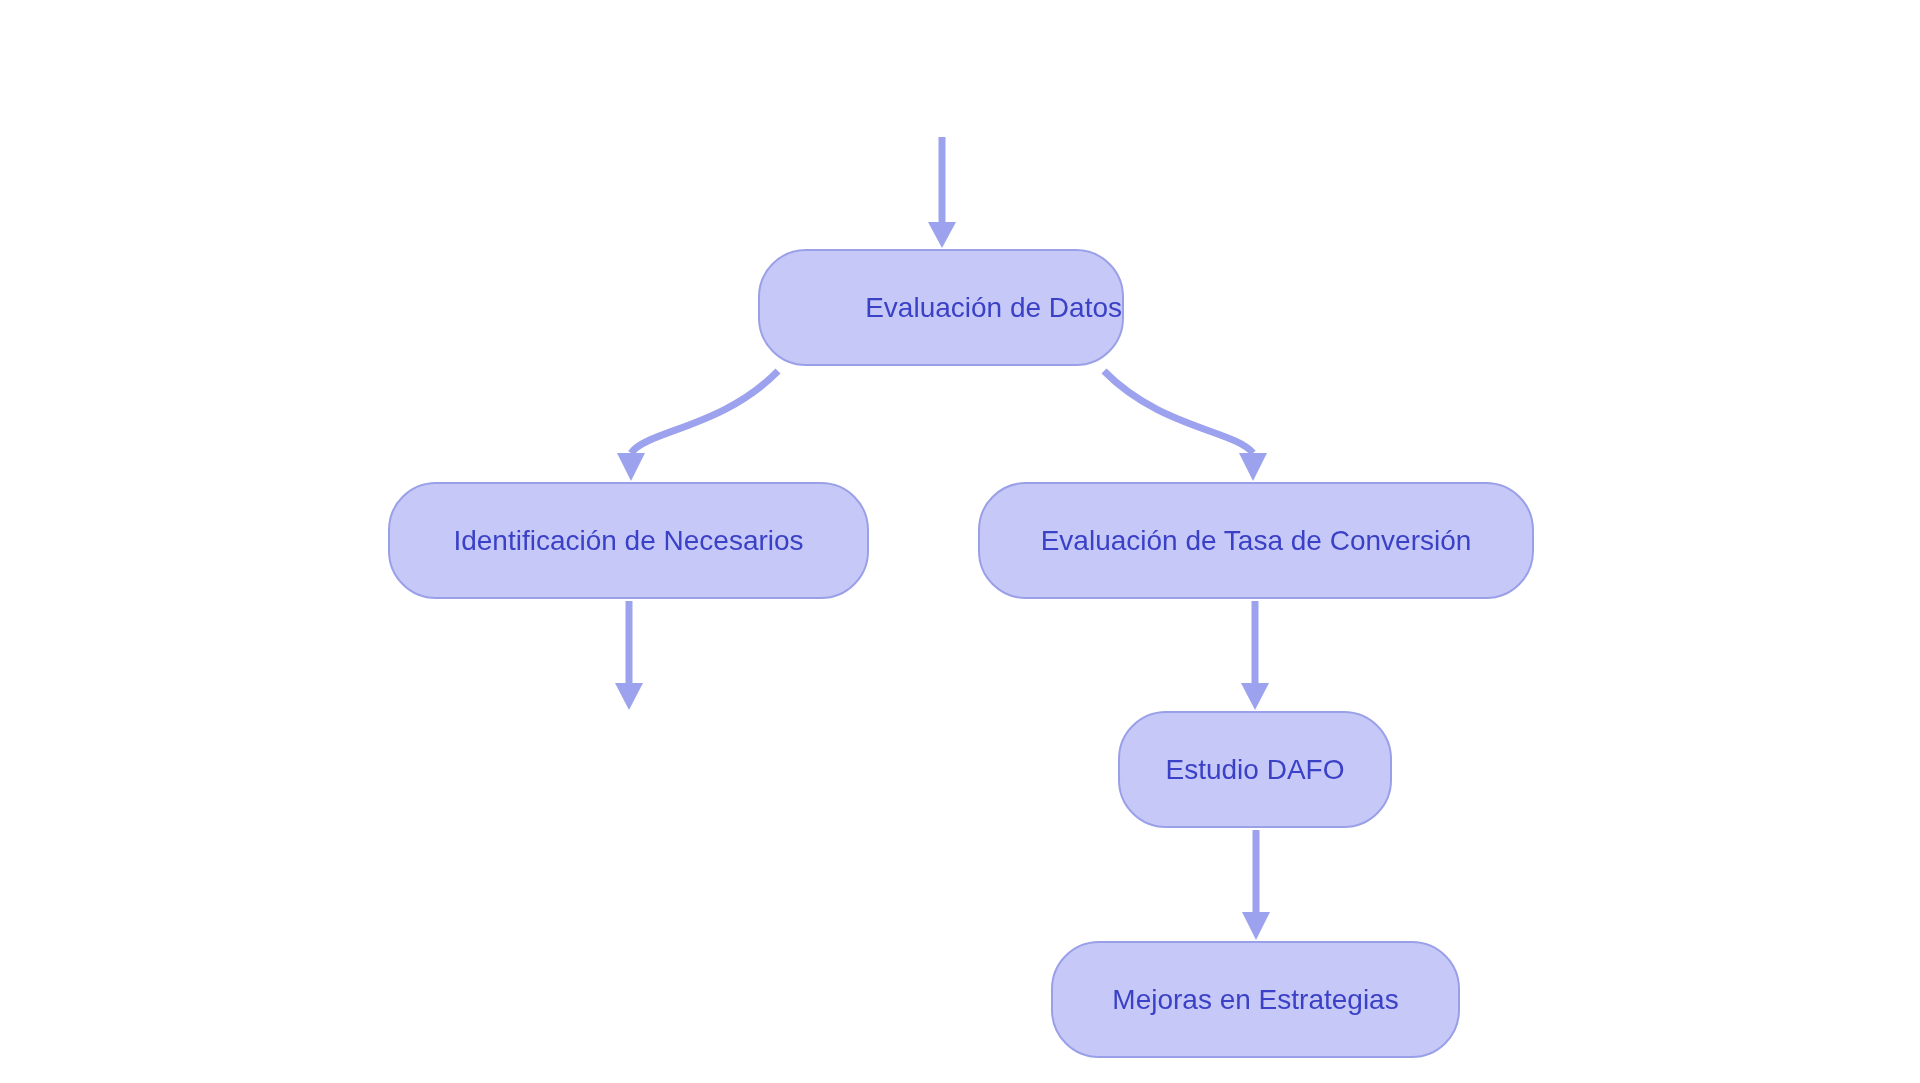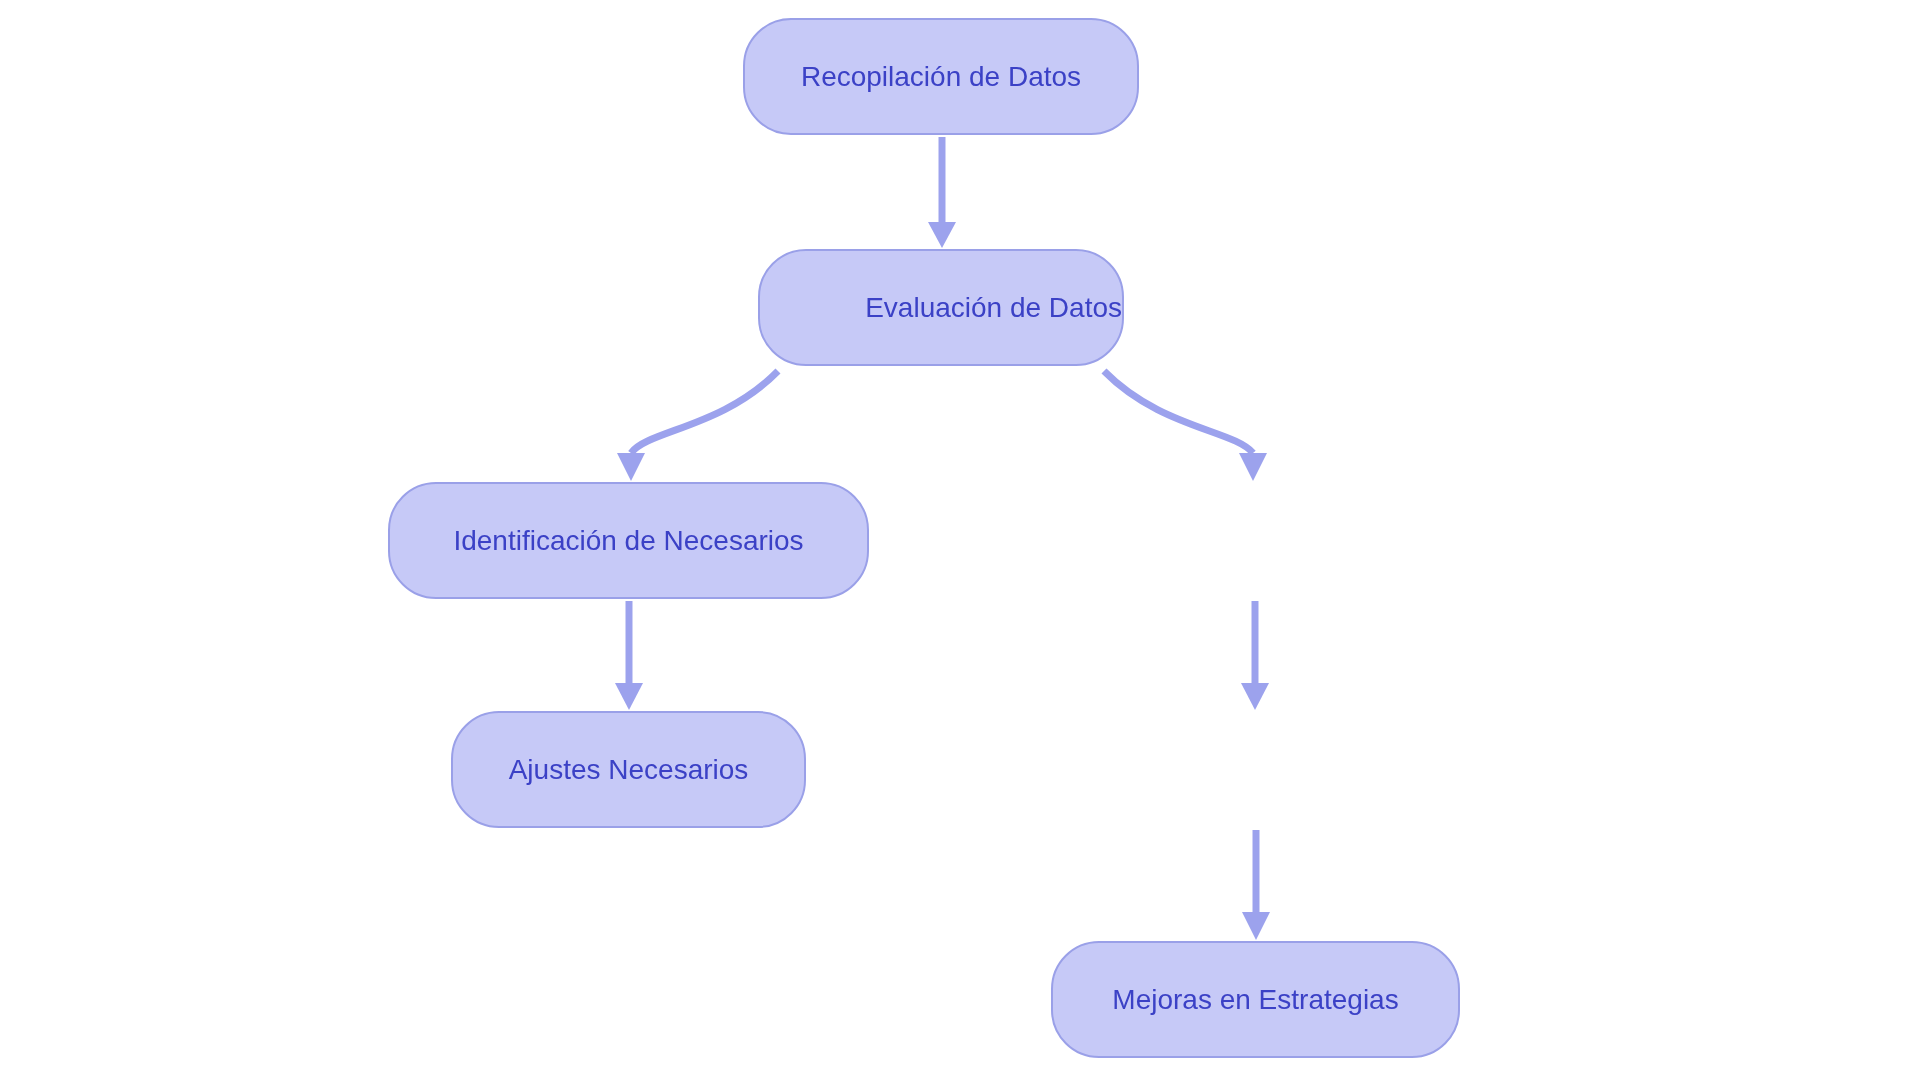--- a/index.html
+++ b/index.html
@@ -94,35 +94,35 @@
       <polygon class="edge-arrowhead" points="1241,683 1269,683 1255,710"></polygon>
     </g>
 
     <g>
       <path class="edge-path" d="M1256,830 L1256,913"></path>
       <polygon class="edge-arrowhead" points="1242,912 1270,912 1256,940"></polygon>
     </g>
 
   </svg>
 
-  <div class="node n1">
-    <span>Recopilación de Datos</span>
-  </div>
 
   <div class="node n2">
     <span>Evaluación de Datos</span>
   </div>
 
   <div class="node n3">
     <span>Identificación de Necesarios</span>
   </div>
 
-
-  <div class="node n5">
-    <span>Ajustes Necesarios</span>
+  <div class="node n4">
+    <span>Evaluación de Tasa de Conversión</span>
   </div>
 
+
+  <div class="node n6">
+    <span>Estudio DAFO</span>
+  </div>
 
   <div class="node n7">
     <span>Mejoras en Estrategias</span>
   </div>
 
 </div>
 
 </body></html>

